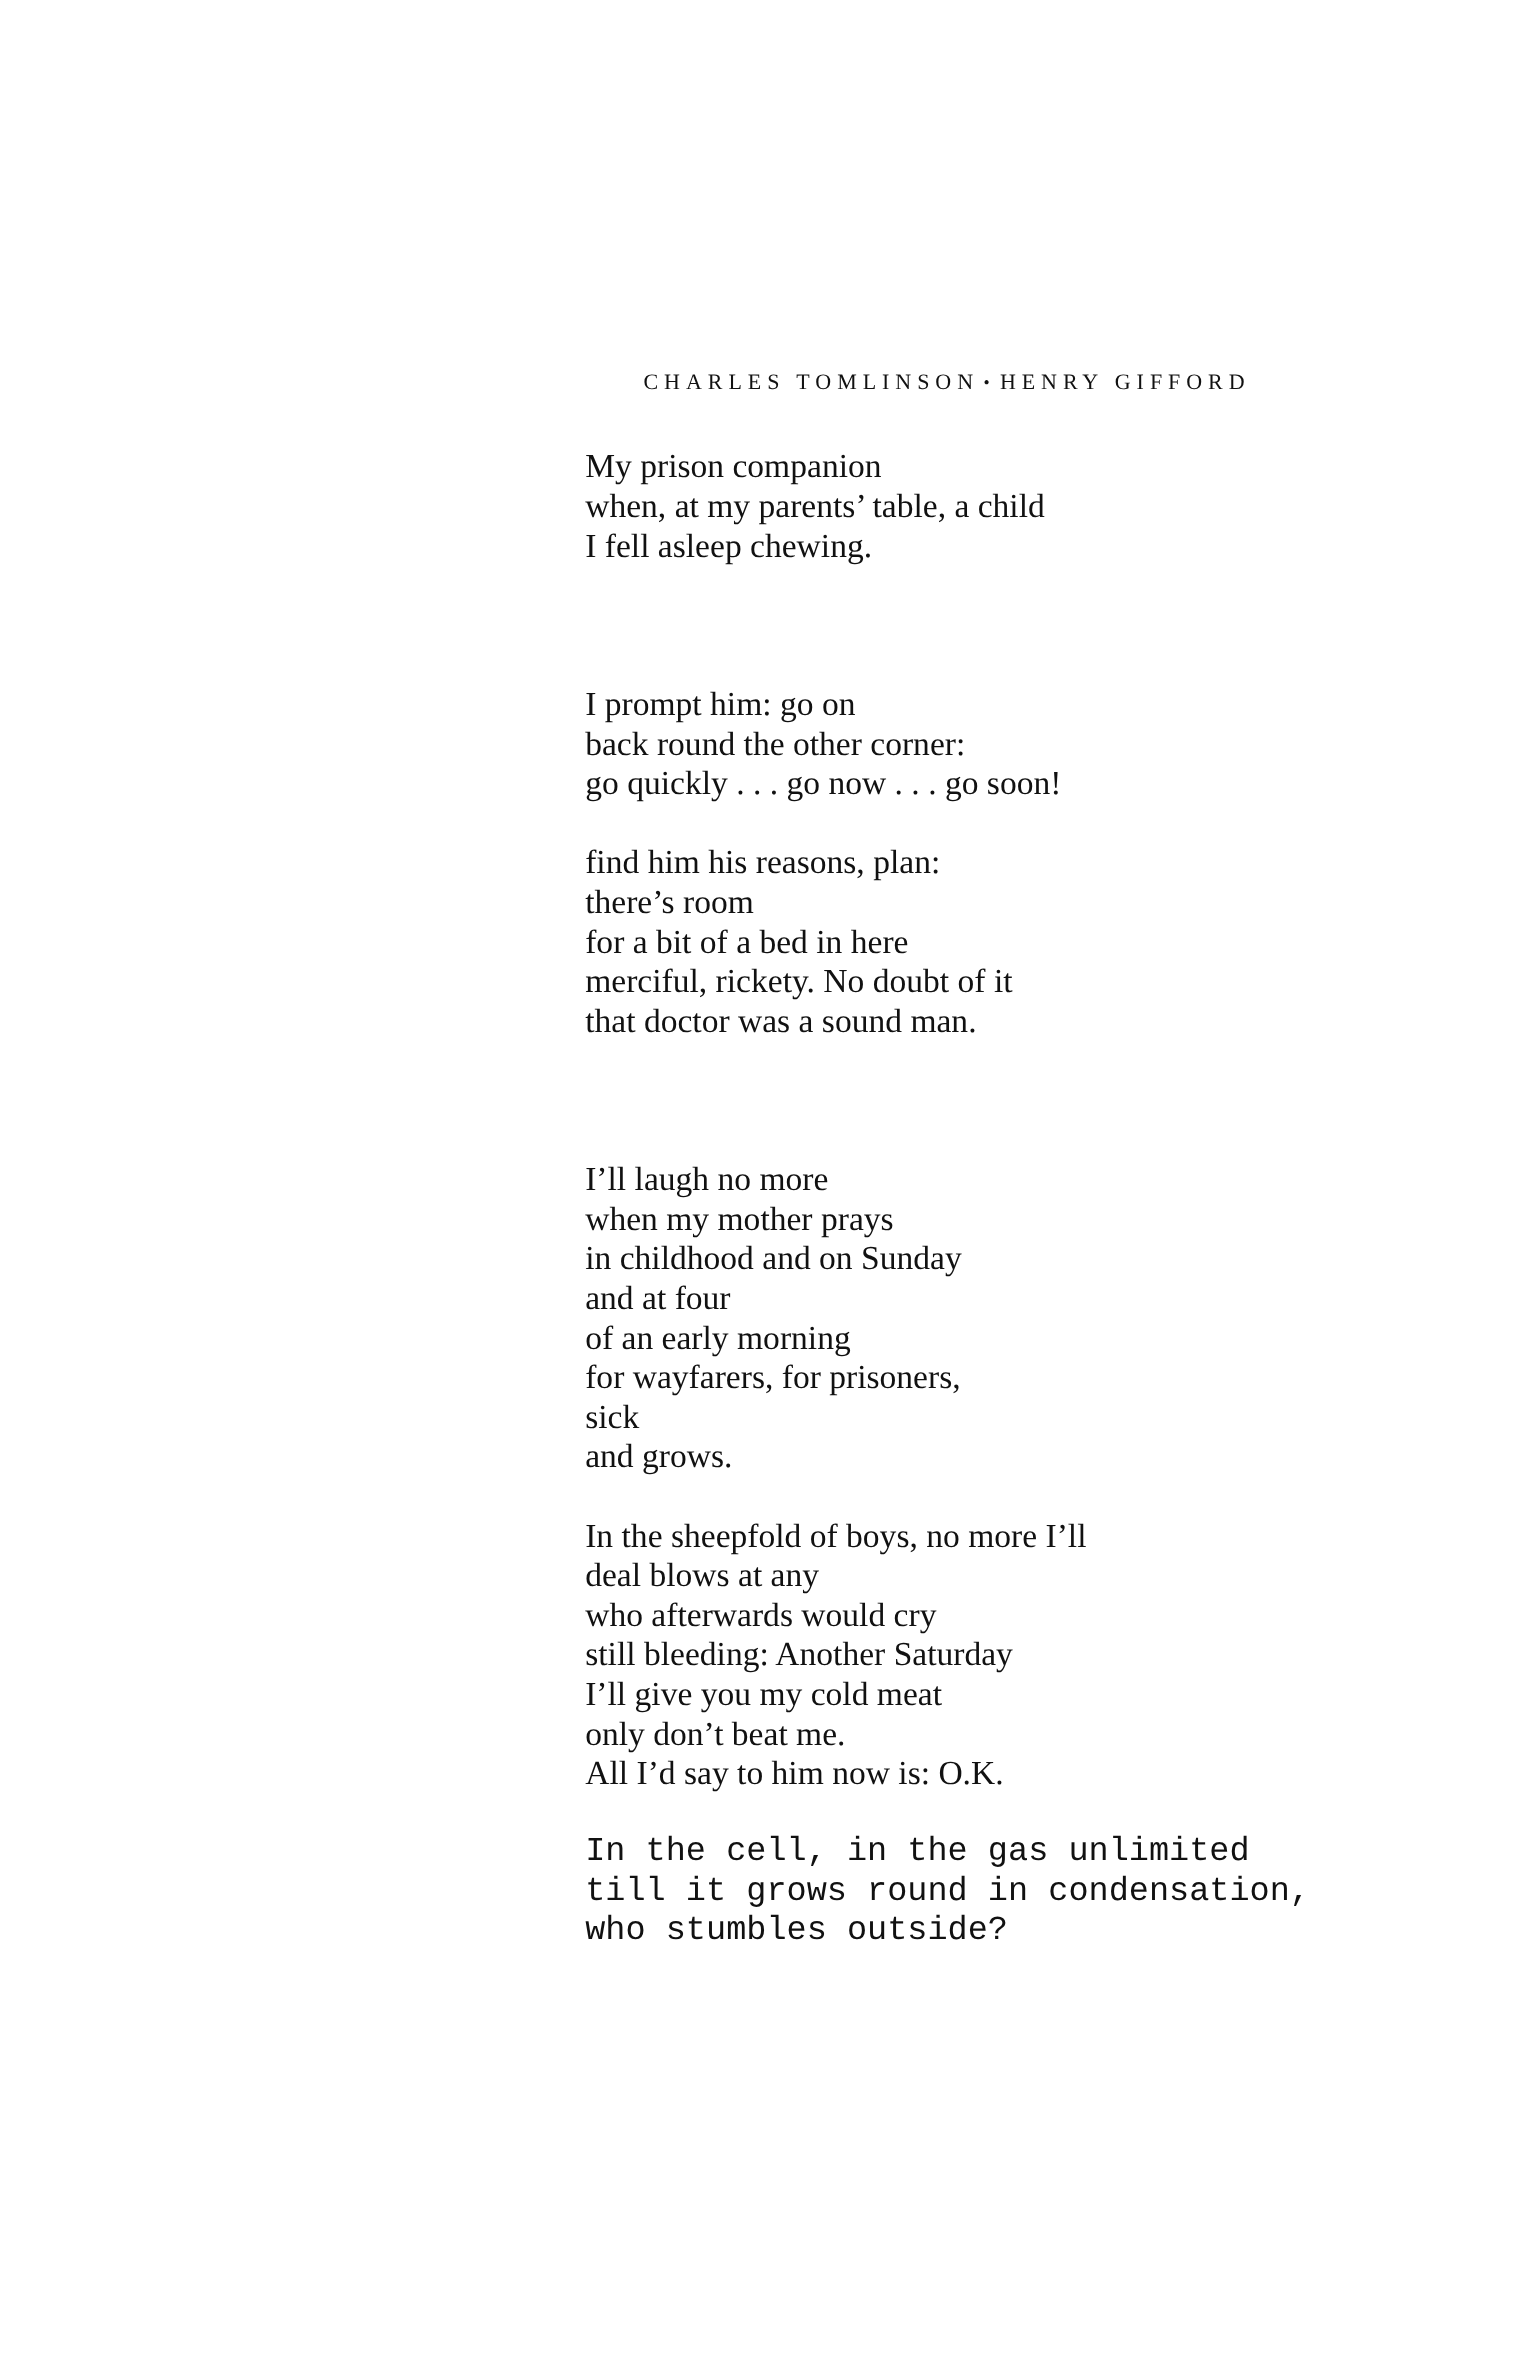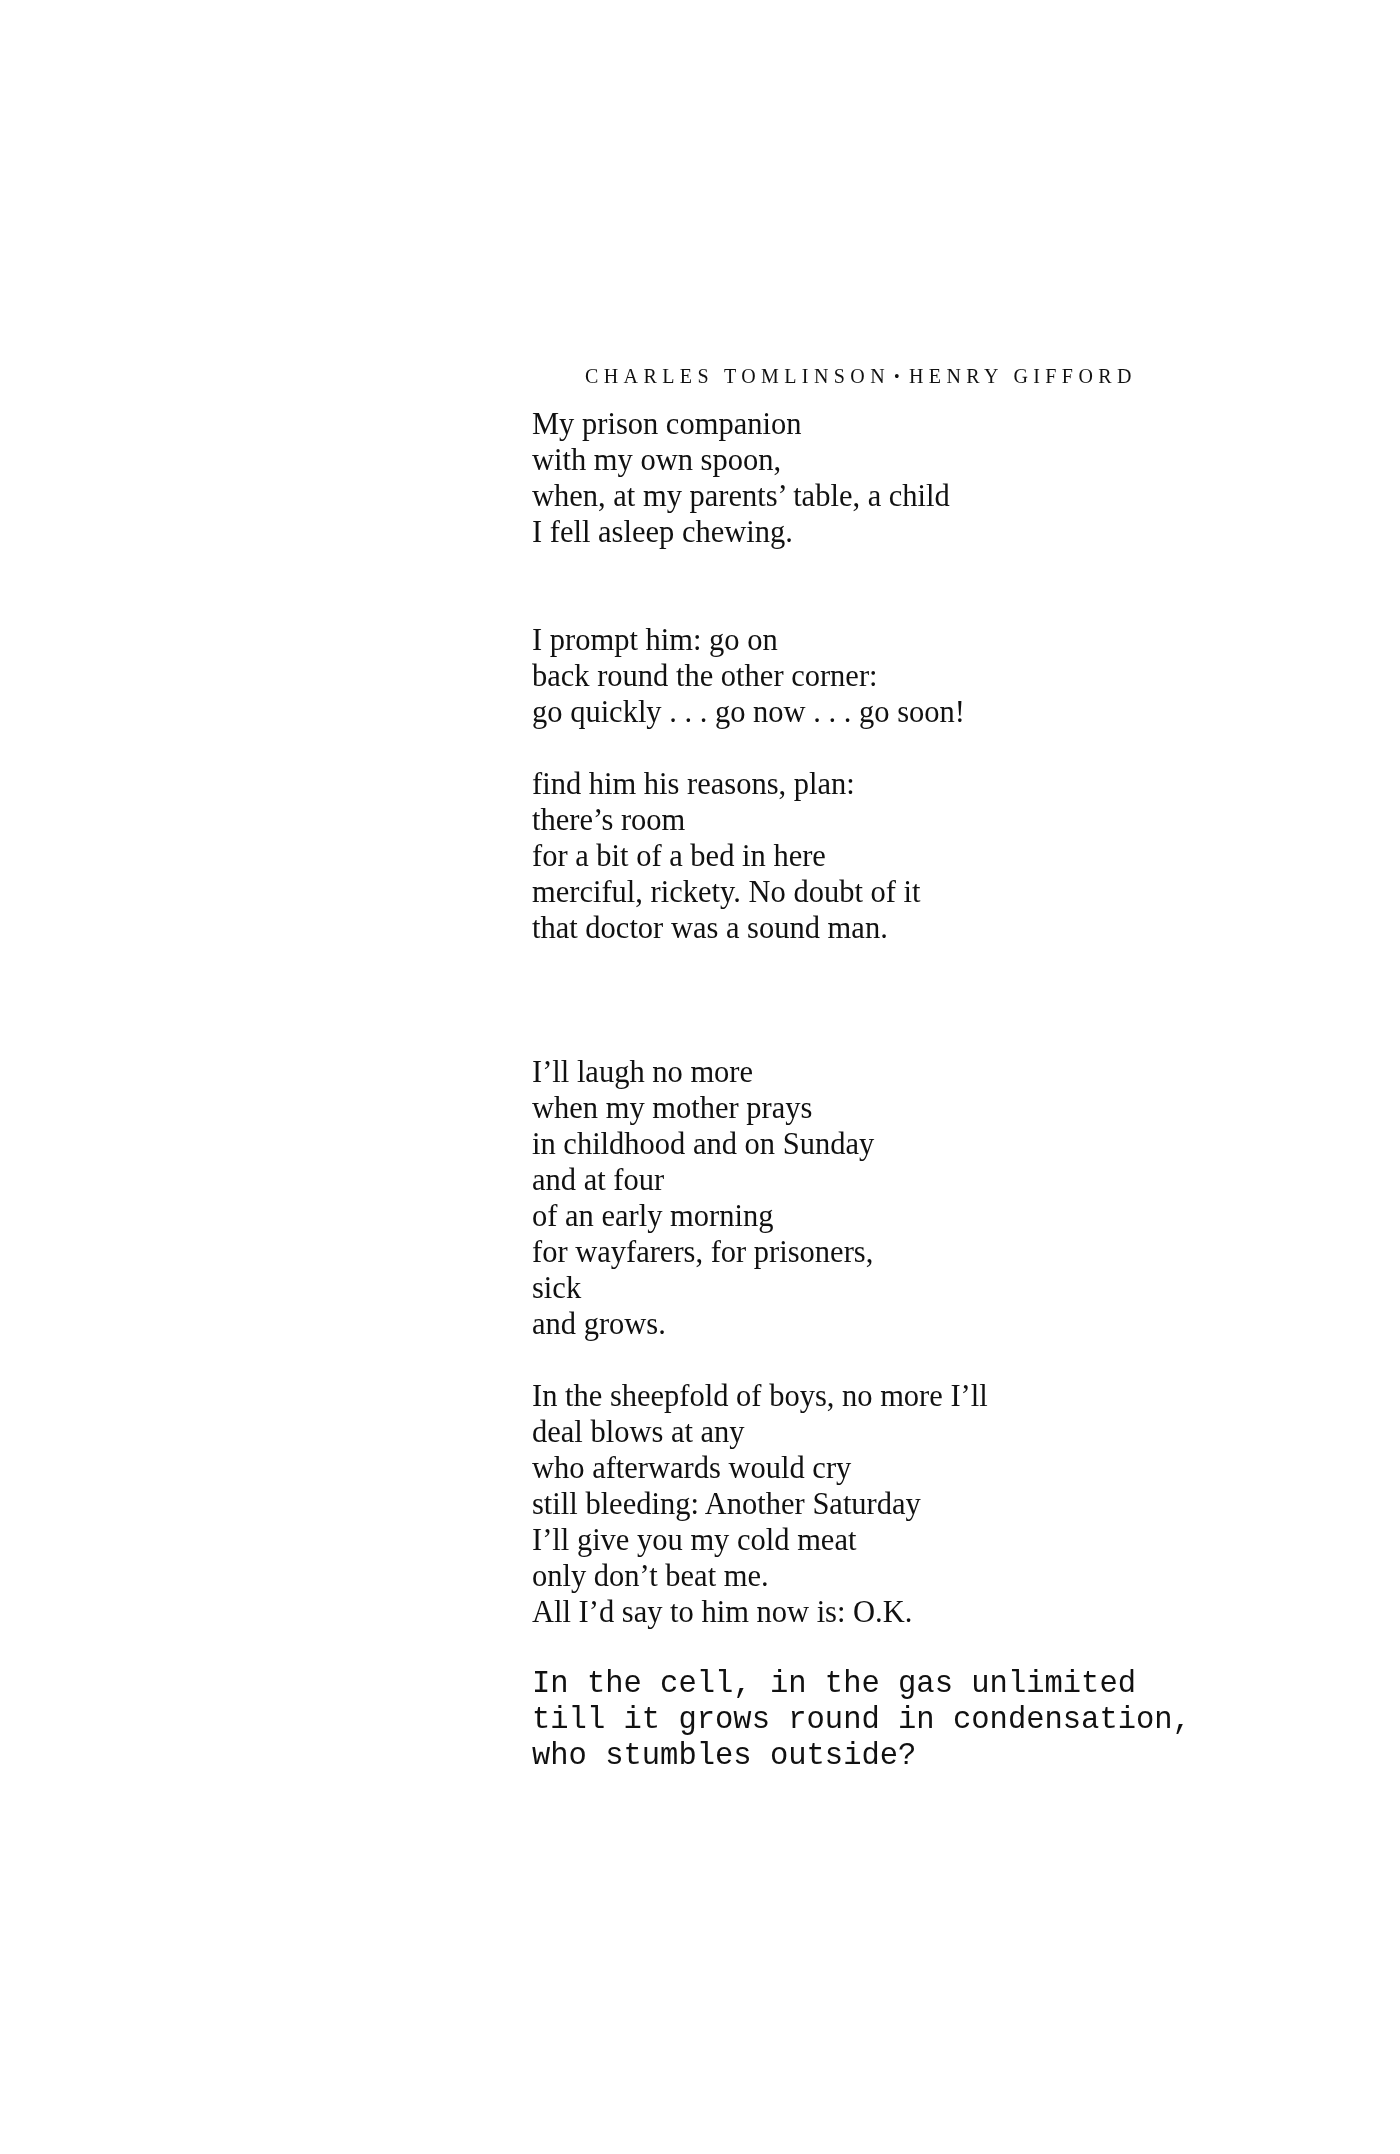--- a/index.html
+++ b/index.html
@@ -17,21 +17,20 @@
     }
     .running-head {
       position: absolute;
       left: 585px;
       top: 334px;
       width: 700px;
       font-size: 20px;
       letter-spacing: 5.4px;
       white-space: nowrap;
       line-height: 28px;
-      margin-top: 28px;
     }
     .running-head .sep {
       display: inline-block;
       margin: 0 4px;
       font-size: 16px;
       vertical-align: 1px;
     }
     .stanza {
       position: absolute;
       left: 532px;
@@ -47,21 +46,20 @@
   </style>
 </head>
 <body>
 
 <div class="running-head">
   <span>CHARLES TOMLINSON</span><span class="sep">•</span><span>HENRY GIFFORD</span>
 </div>
 
 <div class="stanza" style="top:406px;">
   <span class="line">My prison companion</span>
-  <span class="line">with my own spoon,</span>
   <span class="line">when, at my parents’ table, a child</span>
   <span class="line">I fell asleep chewing.</span>
 </div>
 
 <div class="stanza" style="top:622px;">
   <span class="line">I prompt him: go on</span>
   <span class="line">back round the other corner:</span>
   <span class="line">go quickly . . . go now . . . go soon!</span>
 </div>
 

